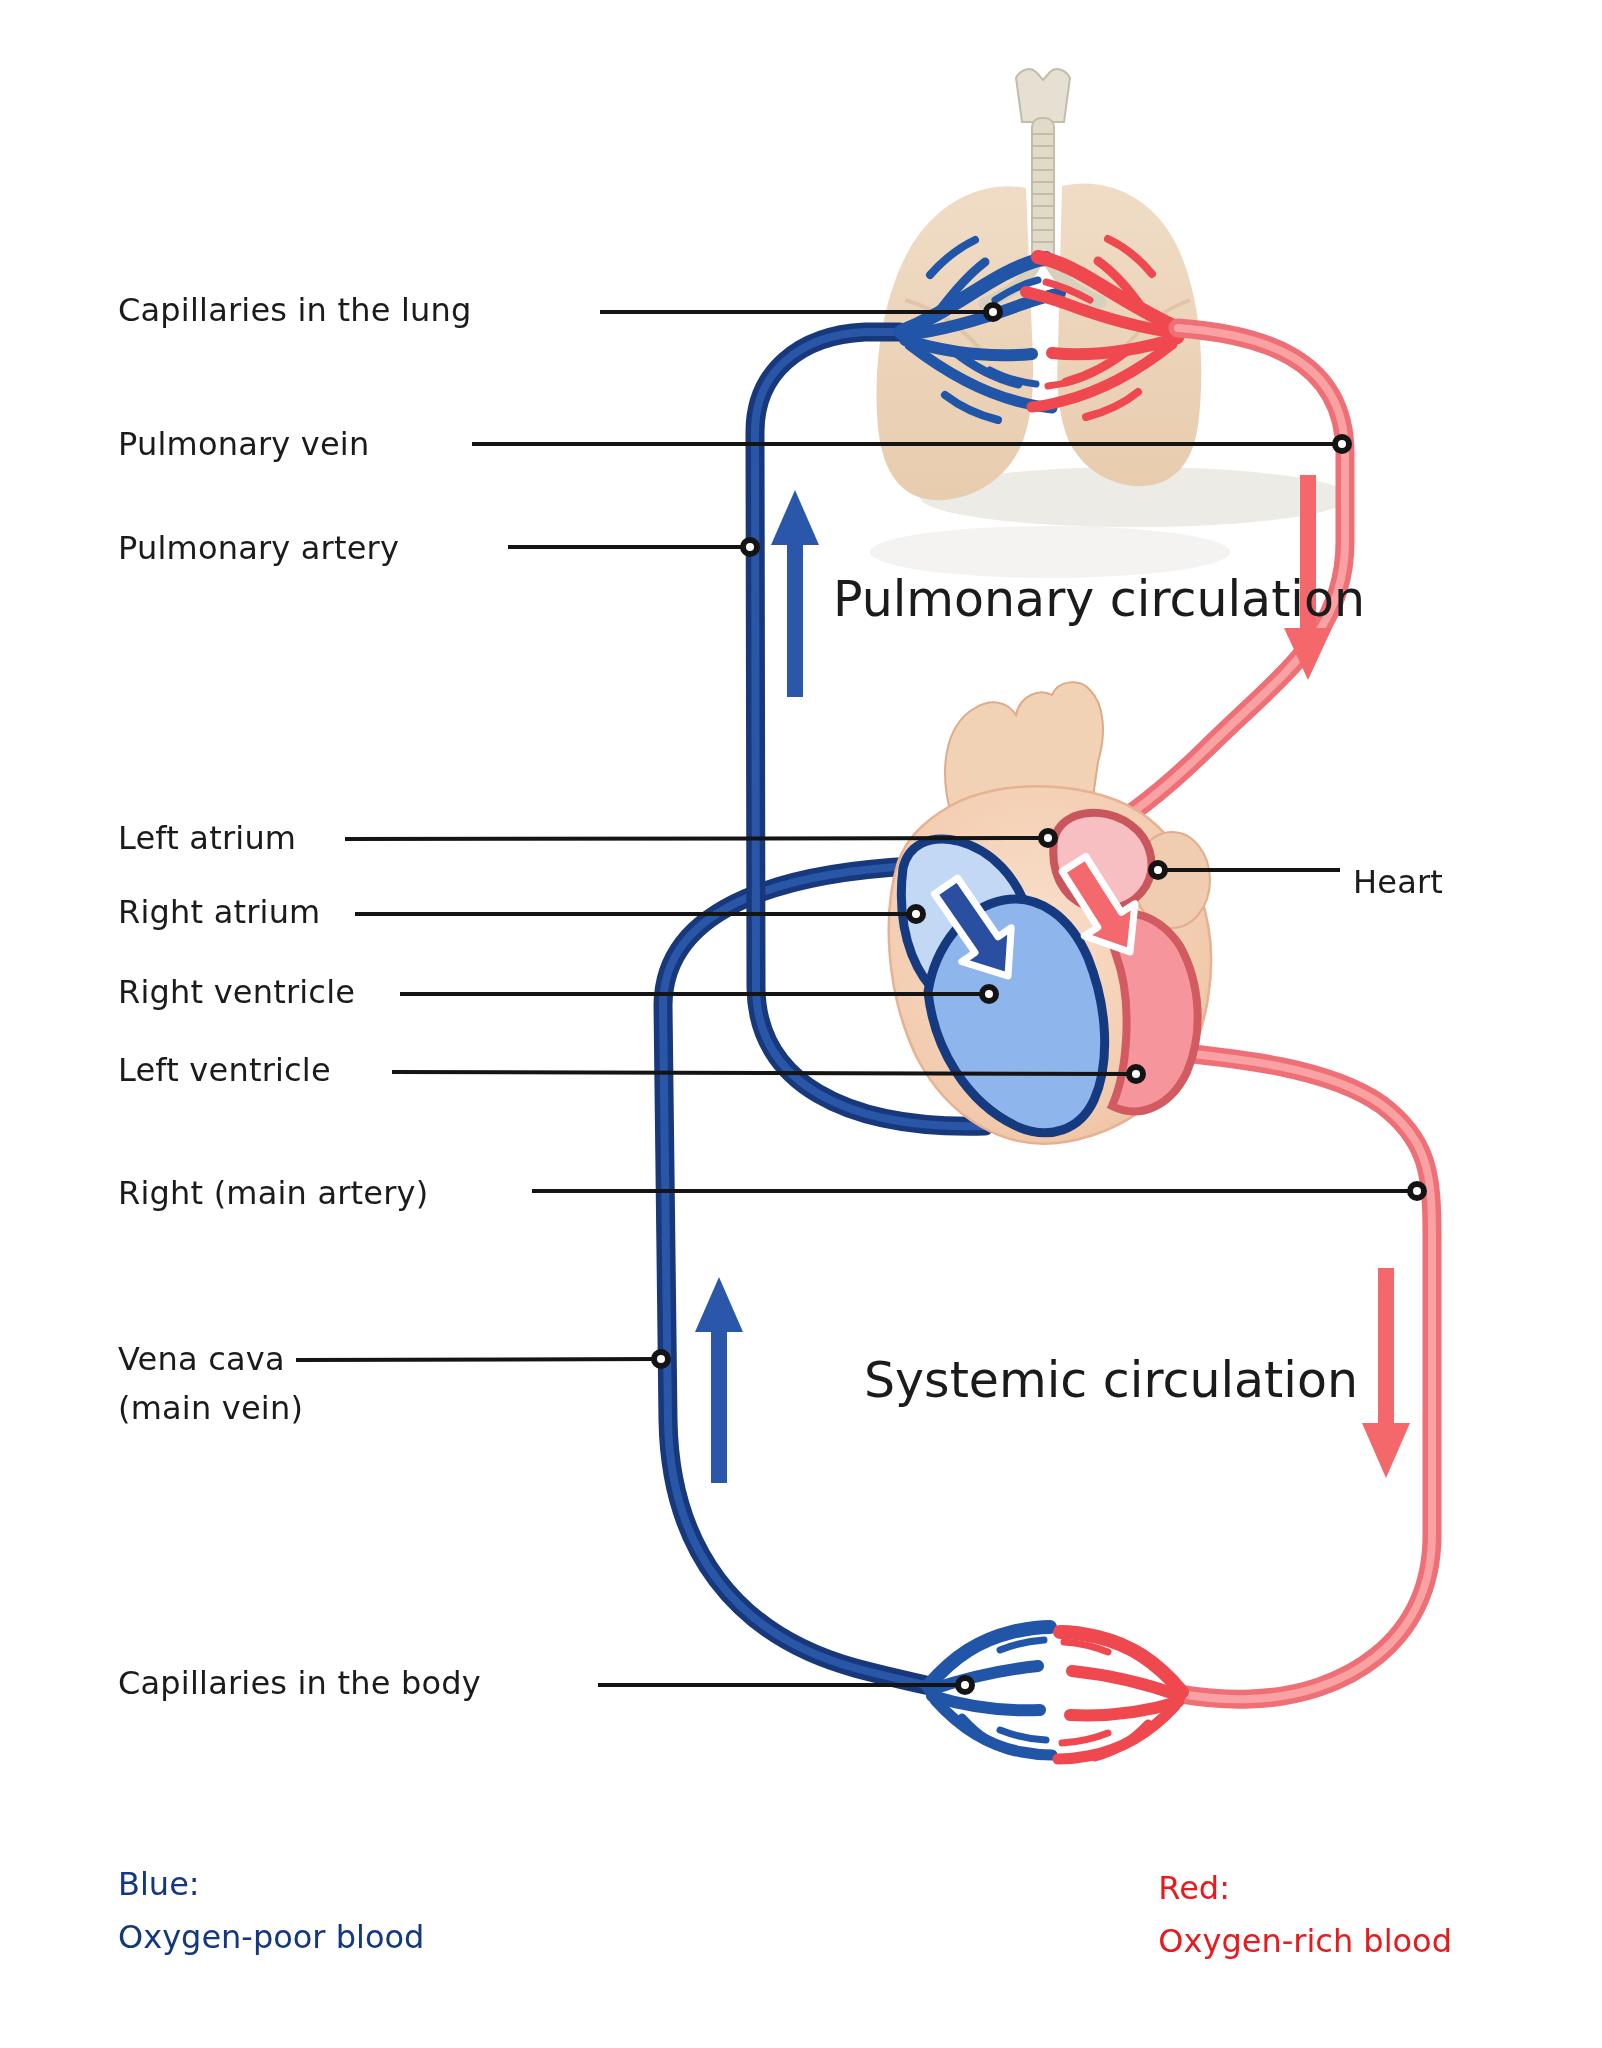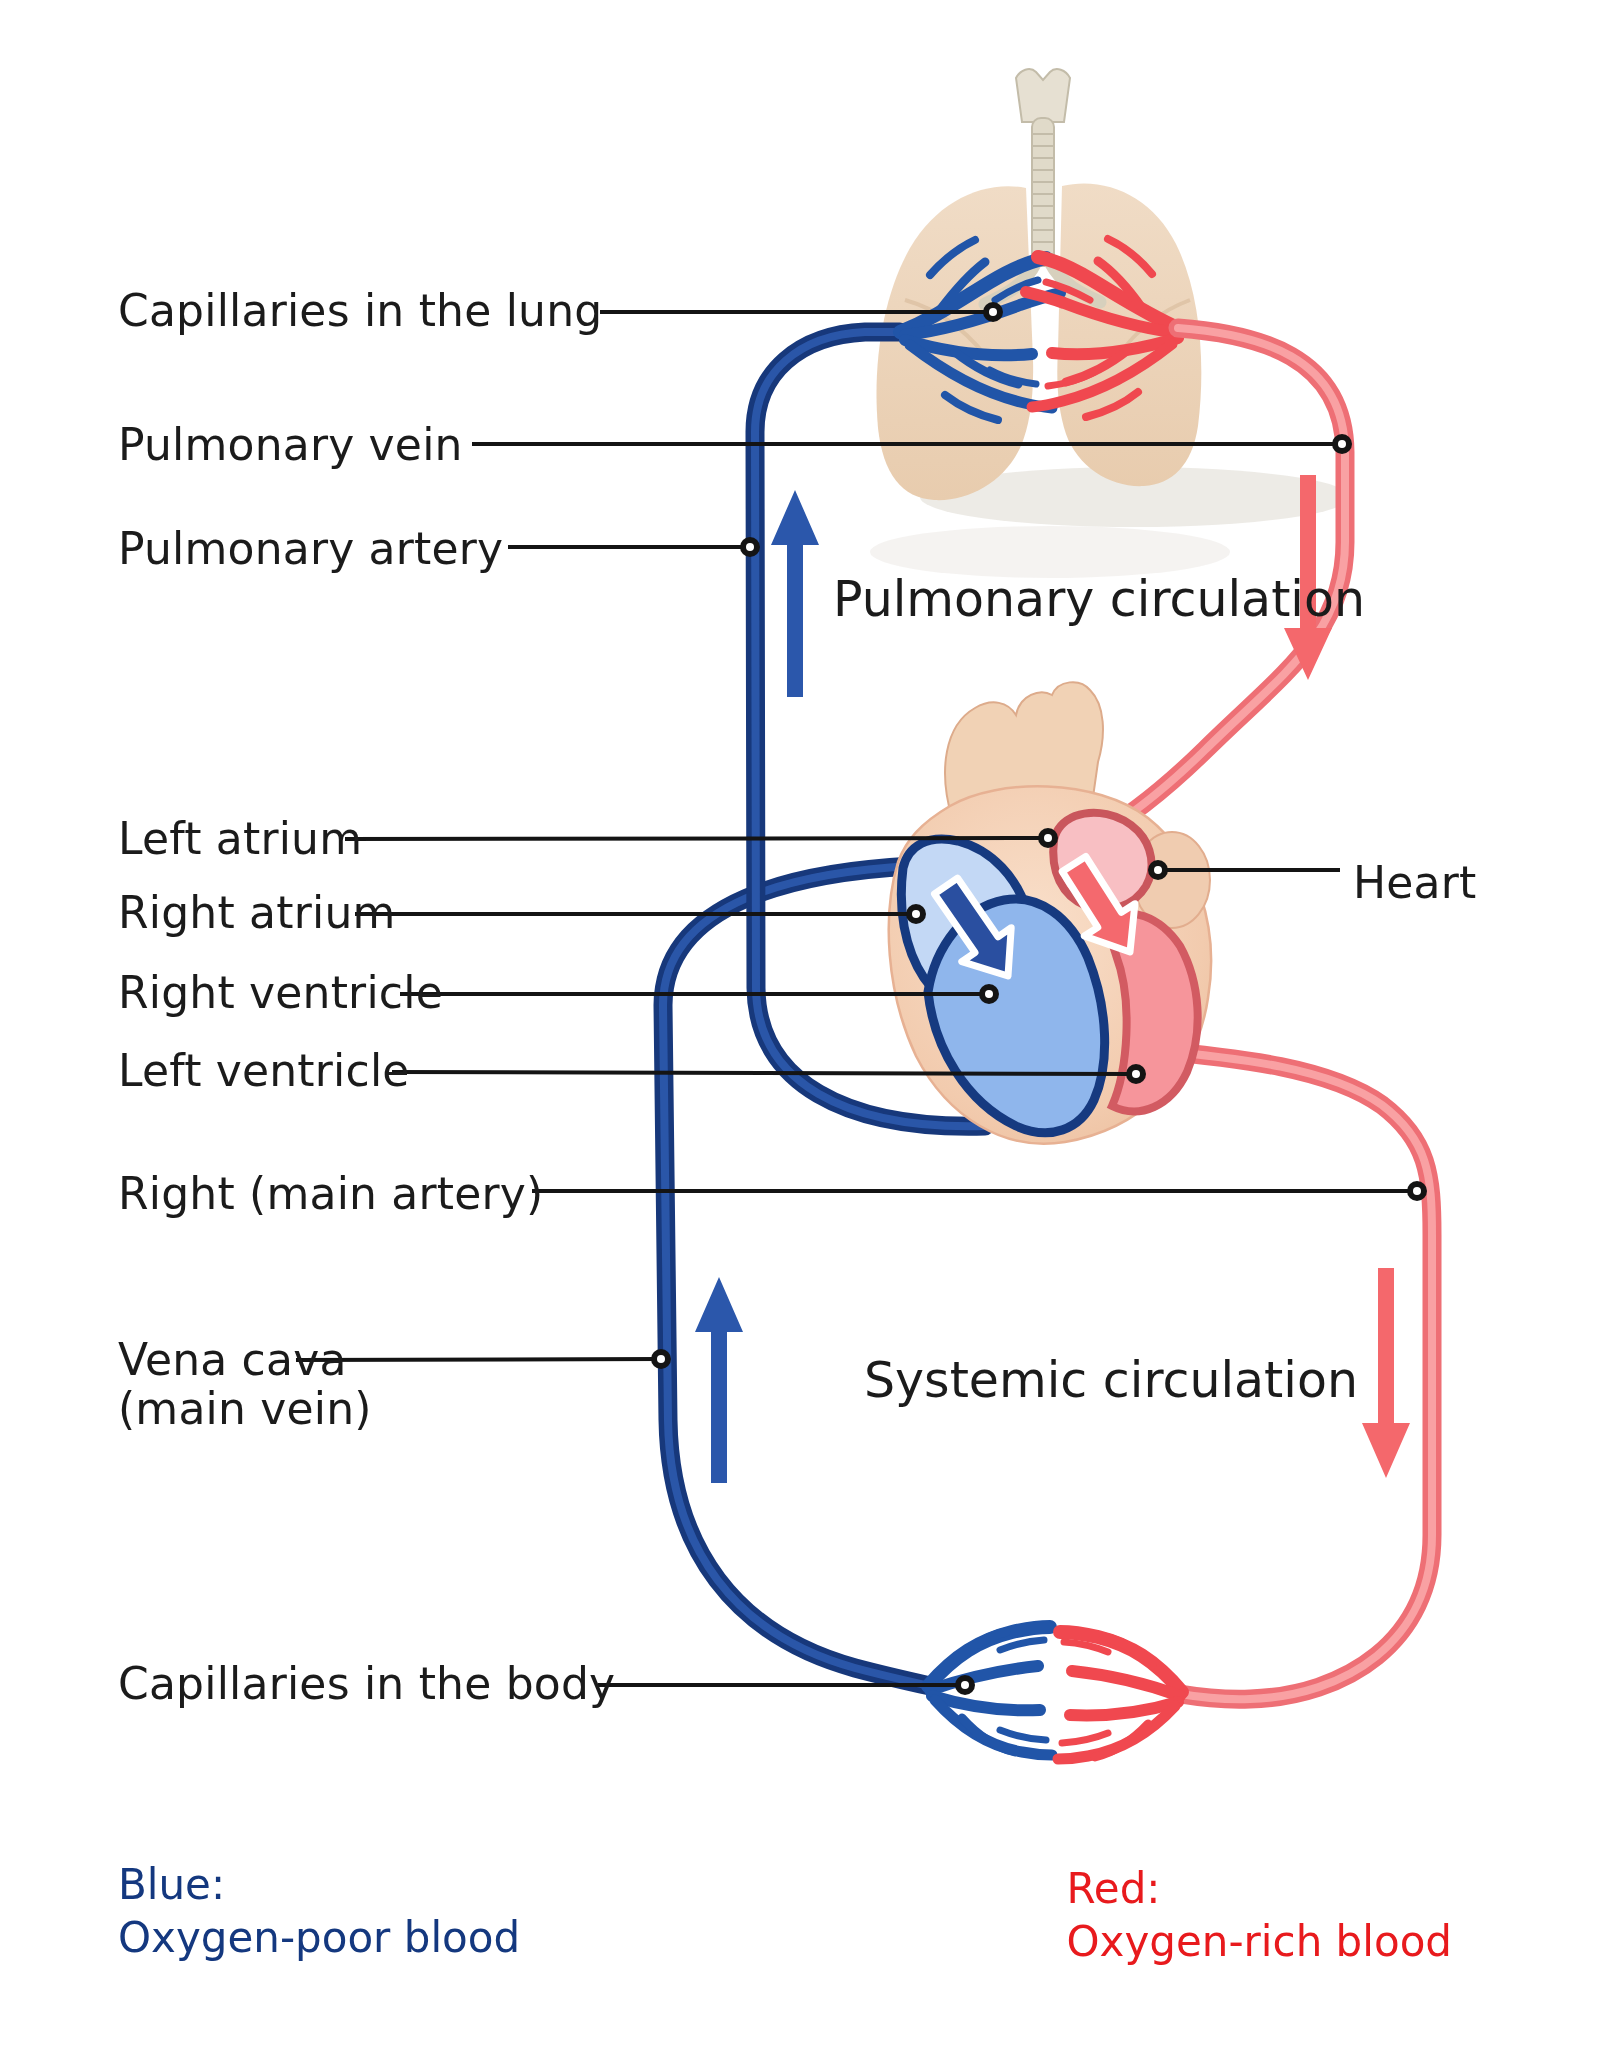--- a/index.html
+++ b/index.html
@@ -7,36 +7,36 @@
     position:relative;
     width:1602px;height:2048px;
     background:#ffffff;
     font-family:"DejaVu Sans", sans-serif;
     overflow:hidden;
   }
   svg.art{position:absolute;left:0;top:0;}
   .lbl{
     position:absolute;
     transform:translateY(-50%);
-    font-size:44px;
+    font-size:32px;
     color:#1b1b1b;
     white-space:nowrap;
     letter-spacing:0.2px;
   }
   .lbl.two-line{line-height:49px;}
   .zone-title{
     position:absolute;
     transform:translateY(-50%);
     font-size:49px;
     color:#1b1b1b;
     white-space:nowrap;
   }
   .legend{
     position:absolute;
-    font-size:42px;
+    font-size:32px;
     line-height:53px;
     white-space:nowrap;
   }
   .legend.blue{color:#14387f;text-align:left;}
   .legend.red{color:#e81a1d;}
 </style>
 </head>
 <body>
 
 <div class="canvas">

